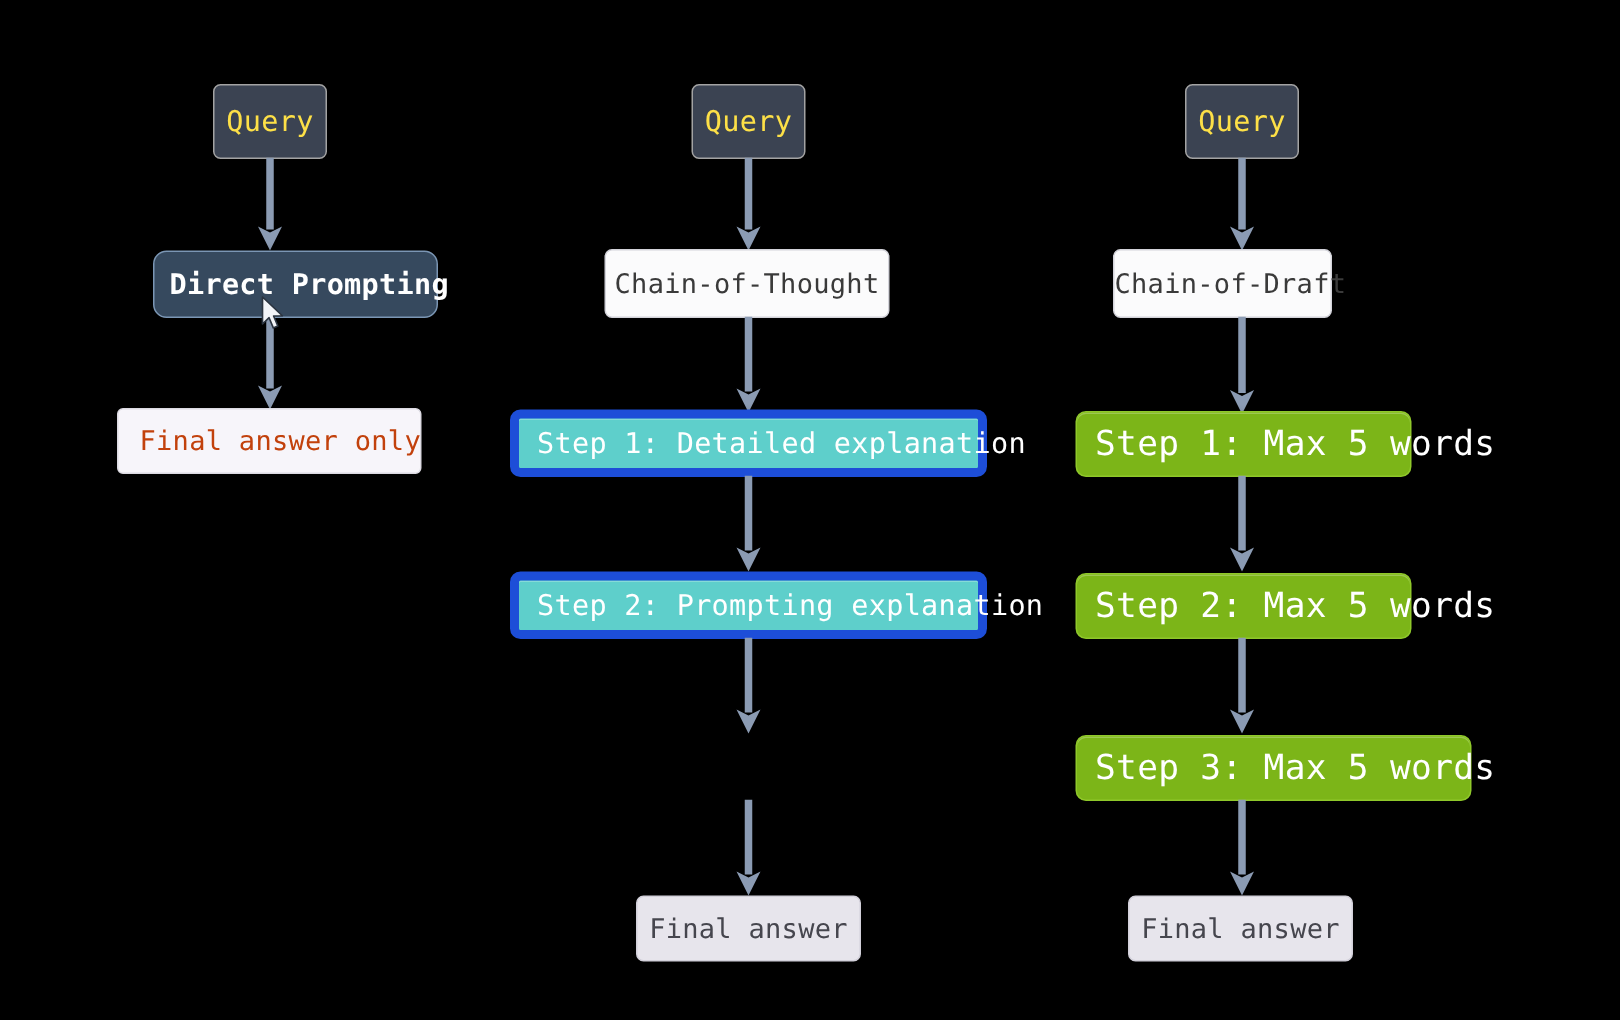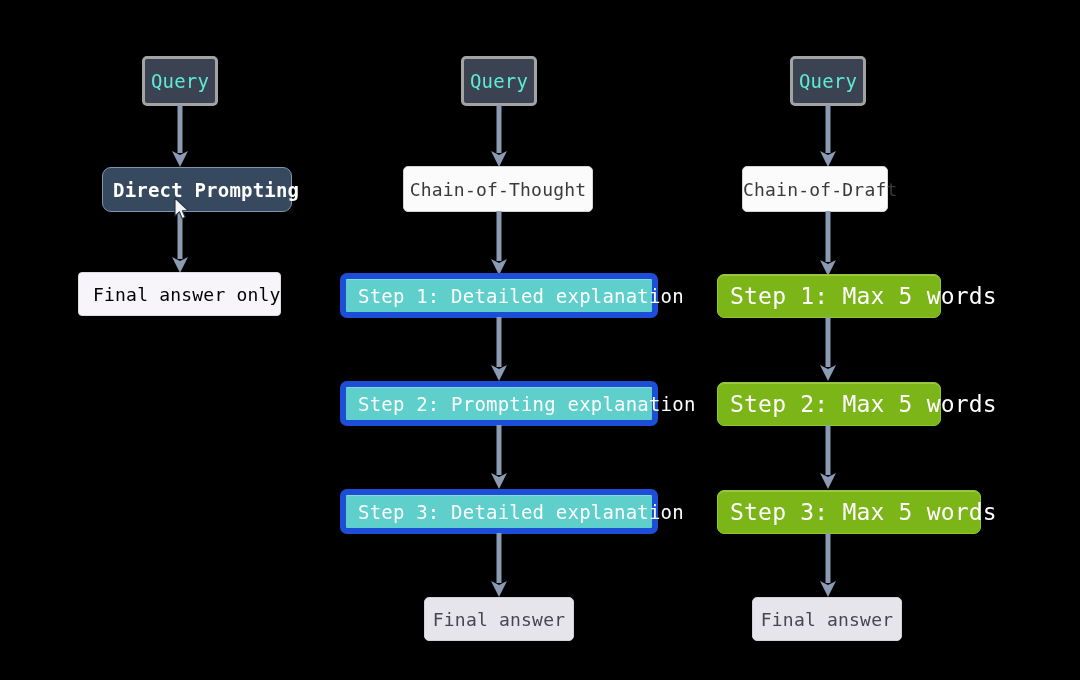--- a/index.html
+++ b/index.html
@@ -36,22 +36,22 @@
     letter-spacing: 0.2px;
   }
   .node .label {
     display: block;
     width: 100%;
   }
 
   
   .node-query {
     background: #3b4352;
-    border: 3px solid #a3a3a3;
-    color: #5eead4;
+    border: 1px solid #a3a3a3;
+    color: #fde047;
     font-size: 19px;
     justify-content: flex-end;
     box-shadow: 0 2px 5px rgba(0,0,0,0.55);
     border-radius: 5px;
   }
   .node-query .label { text-align: center; }
 
   
   .node-direct {
     background: #36495e;
@@ -76,21 +76,21 @@
     justify-content: center;
     box-shadow: 0 2px 5px rgba(0,0,0,0.35);
     border-radius: 5px;
   }
   .node-method .label { text-align: center; }
 
   
   .node-final-only {
     background: #f7f5fa;
     border: 1px solid #dcdae2;
-    color: #000000;
+    color: #c2410c;
     font-size: 18px;
     padding-left: 14px;
     box-shadow: 0 2px 5px rgba(0,0,0,0.35);
     border-radius: 4px;
   }
 
   
   .node-final {
     background: #e7e5ec;
     border: 1px solid #d2d0da;
@@ -210,23 +210,20 @@
     <span class="label">Step 2: Prompting explanation</span>
   </div>
 
   <div class="connector" style="left:489px; top:425px;">
     <svg width="20" height="66" viewBox="0 0 20 66">
       <line x1="10" y1="0" x2="10" y2="50" stroke="#8b9bb3" stroke-width="5"></line>
       <path d="M10 64 L2 48 L10 52 L18 48 Z" fill="#8b9bb3"></path>
     </svg>
   </div>
 
-  <div class="node node-step-teal" style="left:340px; top:489px; width:318px; height:45px;">
-    <span class="label">Step 3: Detailed explanation</span>
-  </div>
 
   <div class="connector" style="left:489px; top:533px;">
     <svg width="20" height="66" viewBox="0 0 20 66">
       <line x1="10" y1="0" x2="10" y2="50" stroke="#8b9bb3" stroke-width="5"></line>
       <path d="M10 64 L2 48 L10 52 L18 48 Z" fill="#8b9bb3"></path>
     </svg>
   </div>
 
   <div class="node node-final" style="left:424px; top:597px; width:150px; height:44px;">
     <span class="label">Final answer</span>

